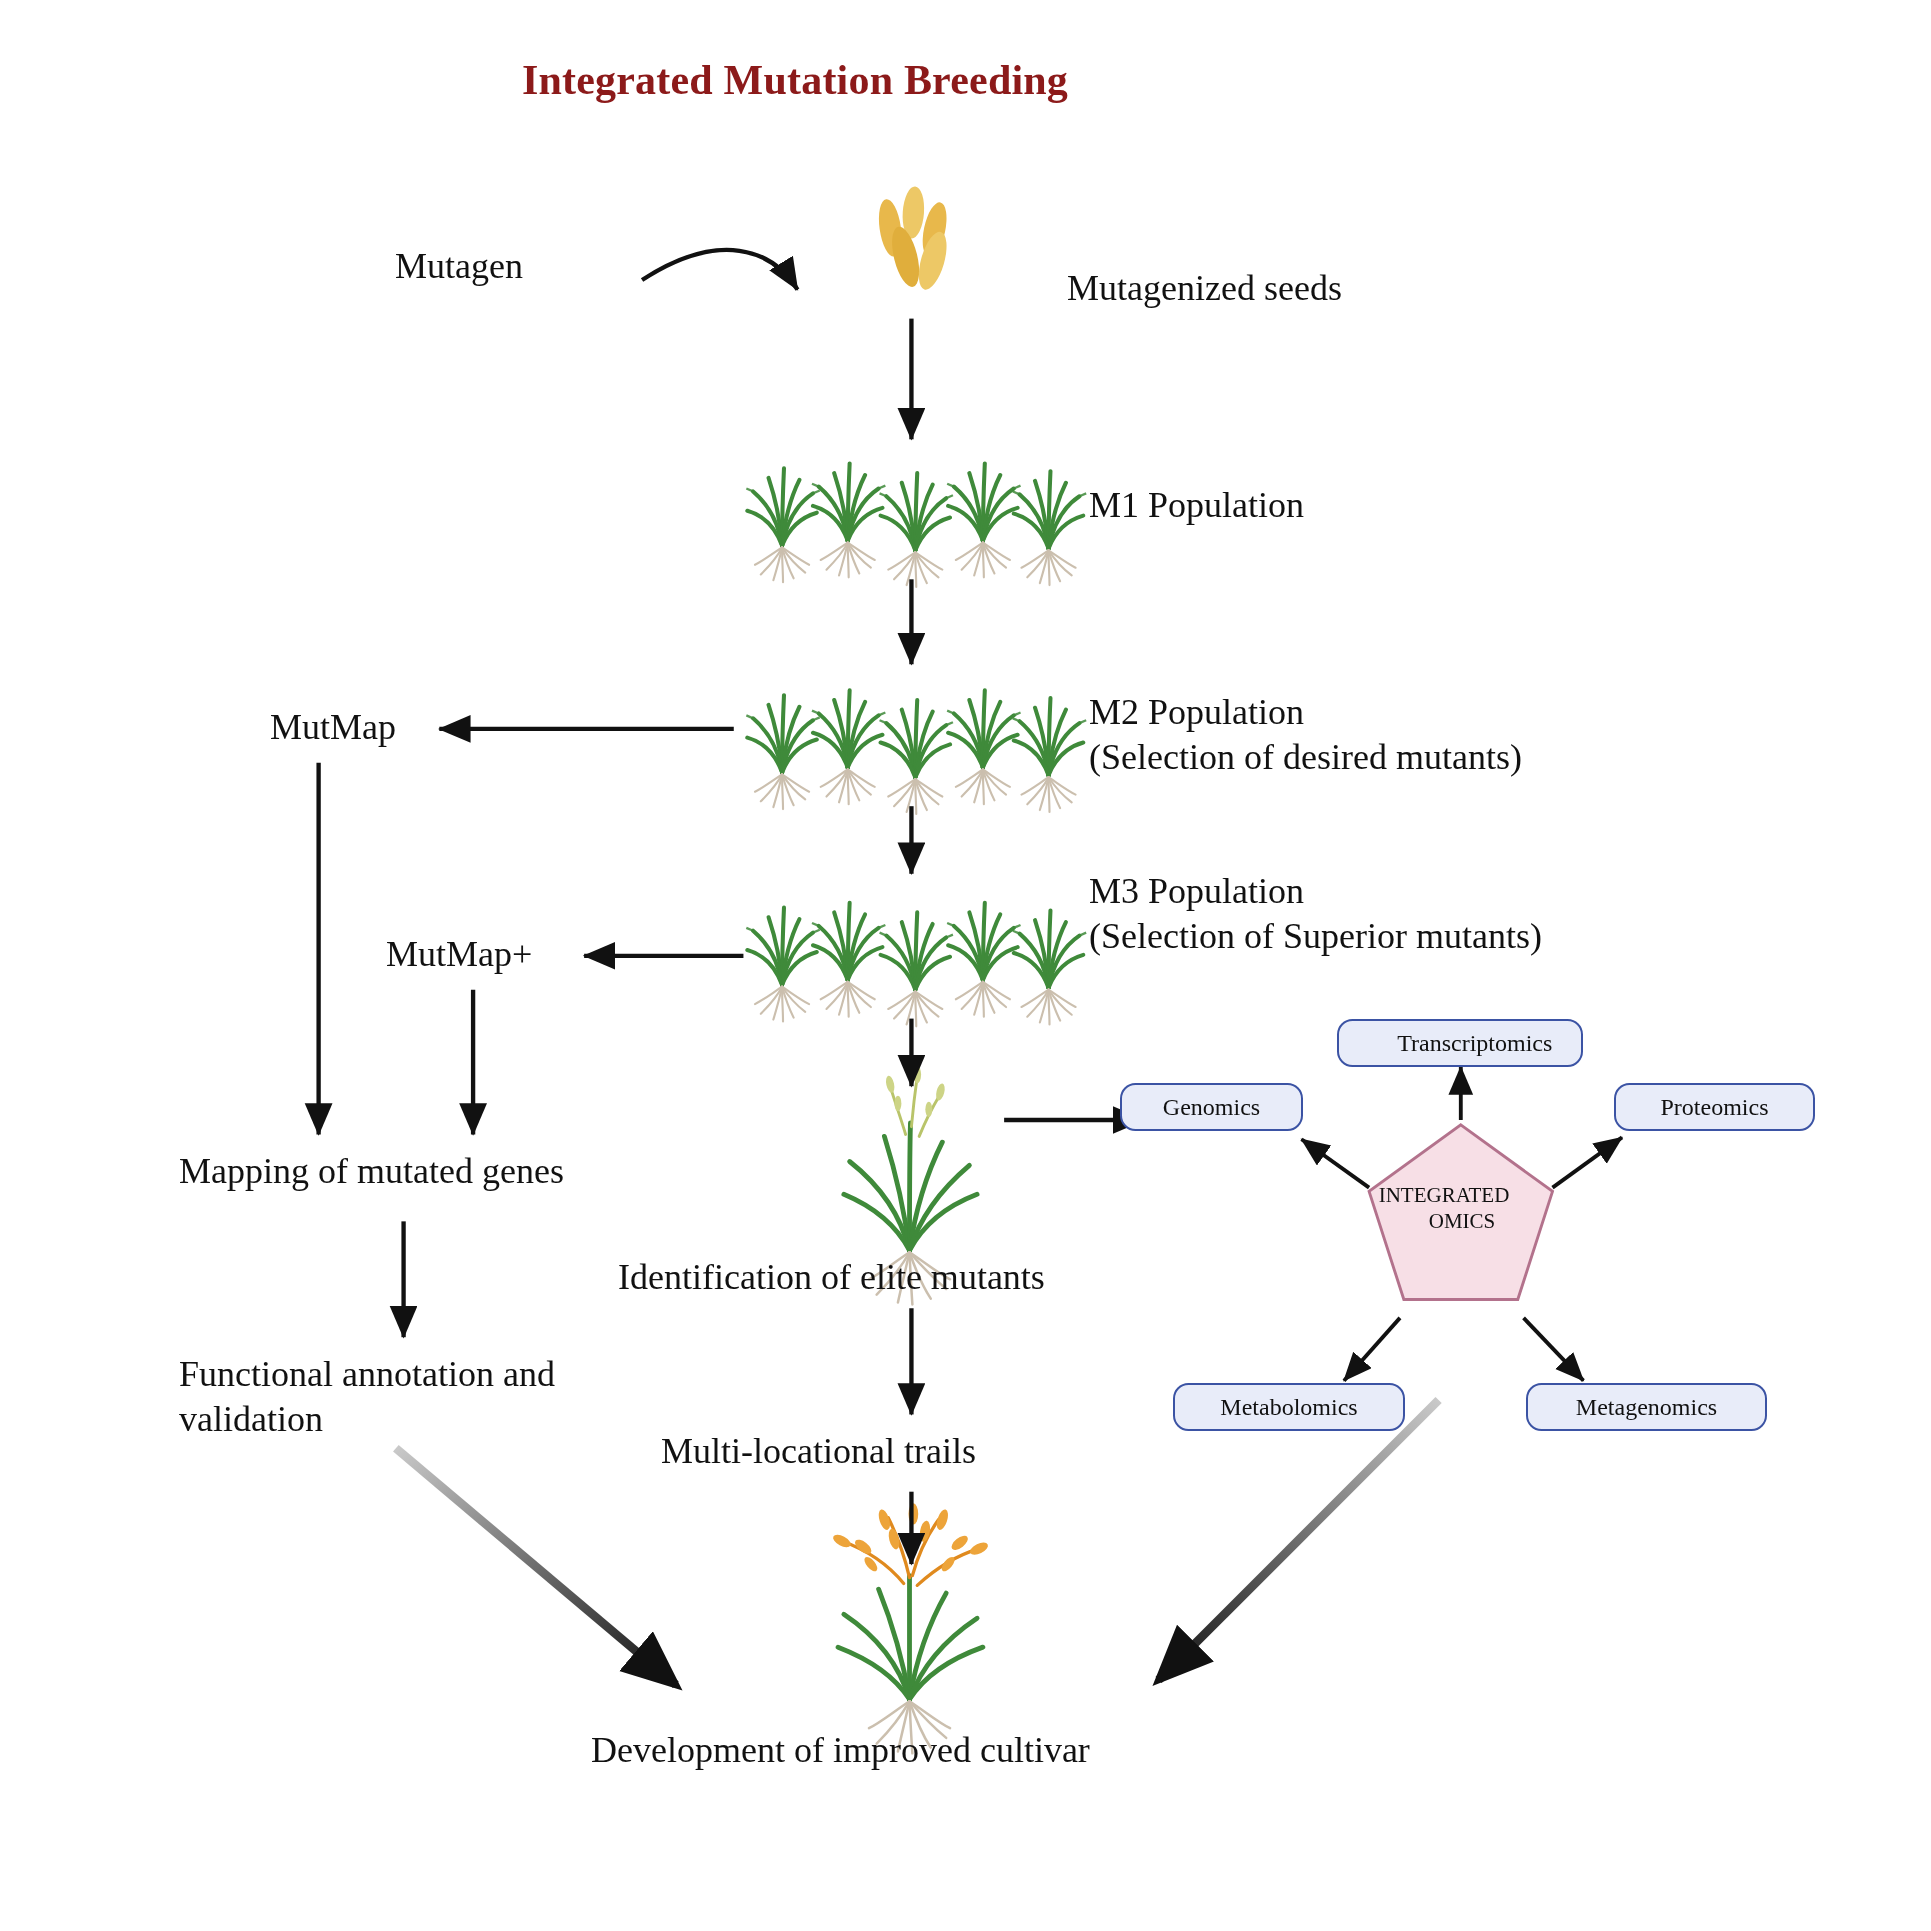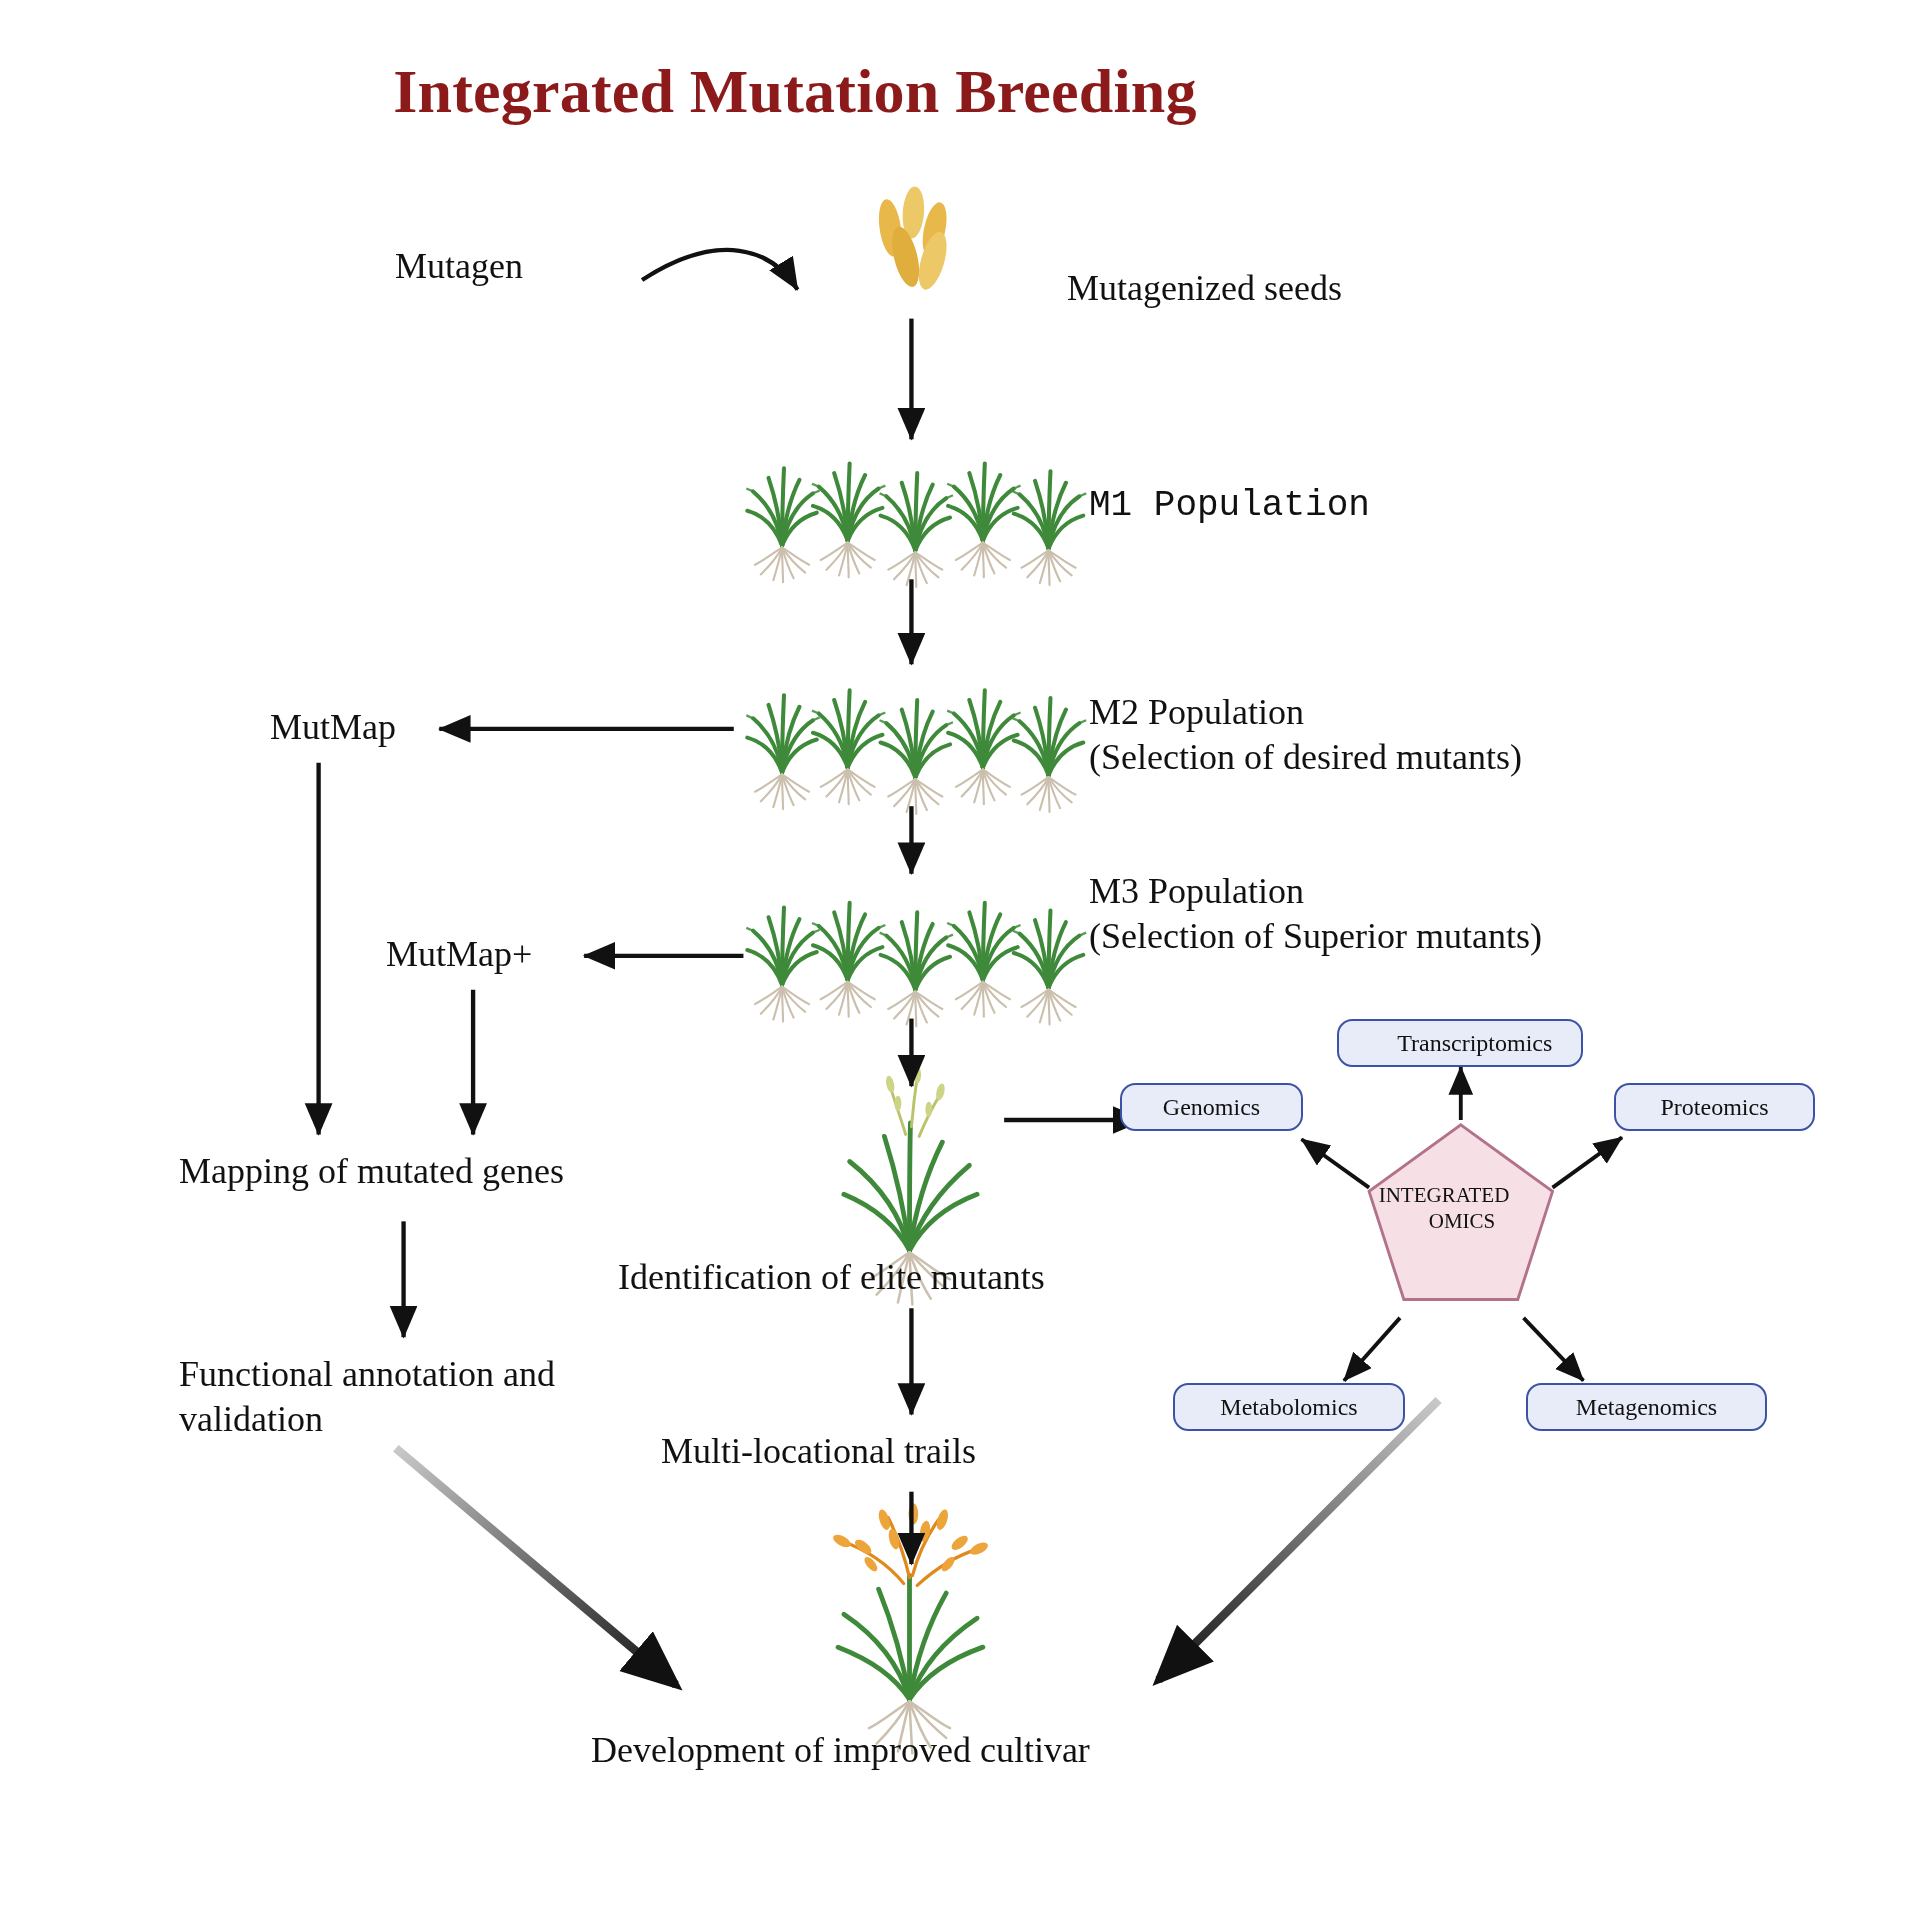--- a/index.html
+++ b/index.html
@@ -2,21 +2,21 @@
 <html><head>
 <meta charset="utf-8">
 <style>
   html,body{margin:0;padding:0;background:#ffffff;}
   body{width:1931px;height:1931px;position:relative;overflow:hidden;
        font-family:"Liberation Serif", serif;color:#111;}
   #stage{position:absolute;left:0;top:0;width:1931px;height:1931px;}
   svg#wires{position:absolute;left:0;top:0;width:1931px;height:1931px;pointer-events:none;}
   .lbl{position:absolute;white-space:pre-line;line-height:1.25;}
   .title{position:absolute;left:0;top:56px;width:1590px;text-align:center;
-         font-size:62px;font-weight:bold;color:#8c1a1a;letter-spacing:0.2px;}
+         font-size:42px;font-weight:bold;color:#8c1a1a;letter-spacing:0.2px;}
   .t34{font-size:36px;}
   .omicbox{position:absolute;border:2.4px solid #3b53a4;background:#e8ecf9;border-radius:15.4px;
            color:#111;font-size:24px;display:flex;align-items:center;justify-content:center;
            padding:5.8px 13.5px;box-sizing:border-box;white-space:nowrap;}
   .pentaTxt{position:absolute;width:208px;text-align:center;font-size:21px;line-height:1.2;}
 </style>
 </head>
 <body>
 
 <div id="stage">
@@ -213,21 +213,21 @@
     <path d="M1608,1230 L1680,1178" stroke="#111" stroke-width="4" fill="none" marker-end="url(#ah)"></path>
     <path d="M1418,1230 L1348,1180" stroke="#111" stroke-width="4" fill="none" marker-end="url(#ah)"></path>
     <path d="M1450,1365 L1392,1430" stroke="#111" stroke-width="4" fill="none" marker-end="url(#ah)"></path>
     <path d="M1578,1365 L1640,1430" stroke="#111" stroke-width="4" fill="none" marker-end="url(#ah)"></path>
   </svg>
 
   <div class="lbl t34" style="left:459px;top:266px;transform:translate(-50%,-50%);">Mutagen</div>
 
   <div class="lbl t34" style="left:1067px;top:266px;">Mutagenized seeds</div>
 
-  <div class="lbl t34" style="left:1089px;top:483px;font-family:Liberation Mono, monospace;">M1 Population</div>
+  <div class="lbl t34" style="left:1089px;top:483px;">M1 Population</div>
 
   <div class="lbl t34" style="left:1089px;top:690px;">M2 Population
 (Selection of desired mutants)</div>
 
   <div class="lbl t34" style="left:1089px;top:869px;">M3 Population
 (Selection of Superior mutants)</div>
 
   <div class="lbl t34" style="left:270px;top:705px;">MutMap</div>
 
   <div class="lbl t34" style="left:386px;top:932px;">MutMap+</div>

